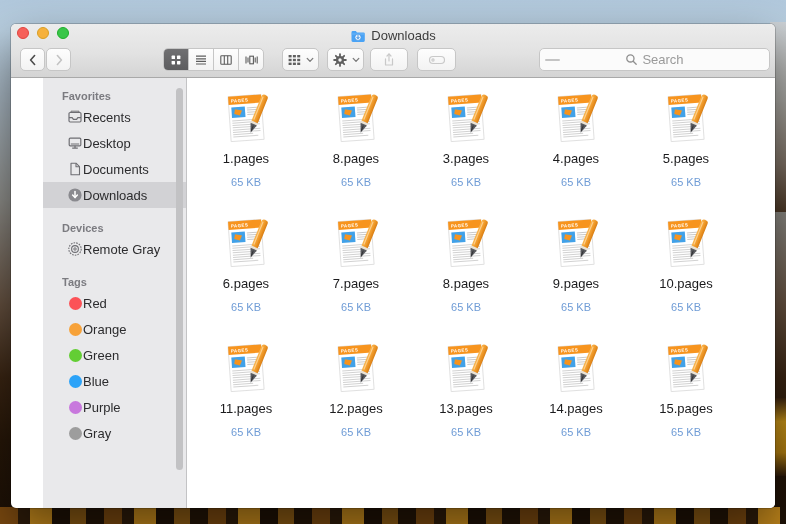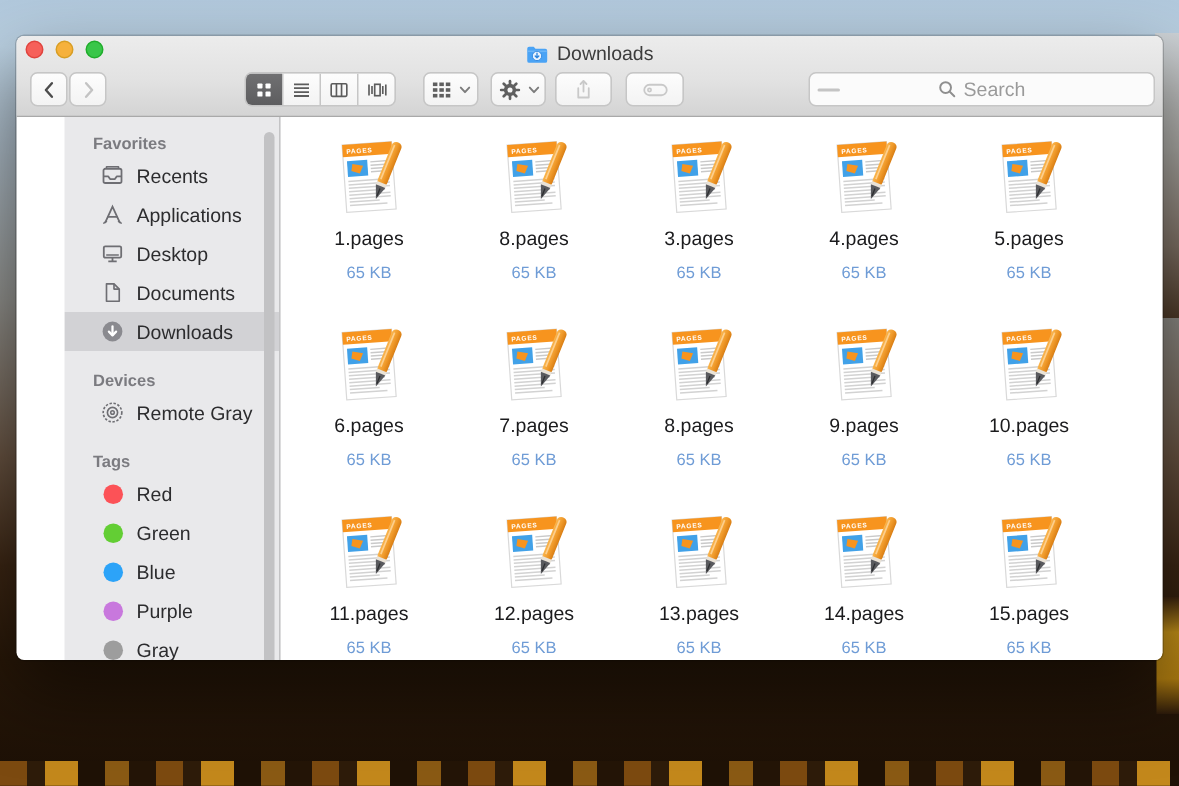--- a/index.html
+++ b/index.html
@@ -9,21 +9,21 @@
     background:linear-gradient(180deg,#b2c9dd 0%,#b9cfe0 6%,#a9b8c4 18%,#8f8f8b 38%,
       #655140 58%,#3a2513 72%,#271708 84%,#1c1006 100%);}
   .mountain{position:fixed;top:22px;right:0;width:16px;height:190px;
     background:linear-gradient(180deg,#cdd2d6 0%,#a8a7a2 40%,#7c6f63 75%,#4c3826 100%);}
   .gold-right{position:fixed;right:0;top:398px;width:15px;height:78px;
     background:linear-gradient(180deg,#3a2310,#c18f18 30%,#ad7b10 70%,#2c1a0a);}
   .autumn{position:fixed;left:0;right:0;bottom:0;height:17px;
     background:repeating-linear-gradient(90deg,#7c4a10 0 18px,#2e1c0a 18px 30px,
       #c3881c 30px 52px,#1f1206 52px 70px,#8a5a14 70px 86px,#241507 86px 104px);}
   
-  .window{position:absolute;left:11px;top:24px;width:764px;height:416px;
+  .window{position:absolute;left:11px;top:24px;width:764px;height:484px;
     border-radius:5px;overflow:hidden;background:#fff;
     box-shadow:0 22px 50px rgba(0,0,0,.5),0 0 0 1px rgba(0,0,0,.18);}
   .header{position:relative;height:54px;
     background:linear-gradient(180deg,#ececec 0%,#e2e2e2 55%,#d4d4d4 100%);
     border-bottom:1px solid #a9a9a9;box-sizing:border-box;}
   
   .lights{position:absolute;left:6px;top:3px;display:flex;gap:8px;}
   .light{width:12px;height:12px;border-radius:50%;box-sizing:border-box;}
   .light.red{background:#f6605a;border:1px solid #e0443e;}
   .light.yellow{background:#f6b13c;border:1px solid #d89e24;}
@@ -49,21 +49,21 @@
   .search .dash{position:absolute;left:5px;top:50%;width:15px;height:2px;
     margin-top:-1px;background:#c4c4c4;border-radius:1px;}
   .search .ph{font-size:13px;color:#9a9a9a;}
   
   .wbody{display:flex;height:430px;padding-left:32px;}
   .sidebar{position:relative;width:144px;box-sizing:border-box;flex:none;
     background:#e9e9eb;border-right:1px solid #c3c3c5;padding-top:10px;overflow:hidden;}
   .sb-header{height:16px;line-height:16px;padding-left:19px;font-size:11px;
     font-weight:600;color:#7b7b80;}
   .sb-section{margin-bottom:12px;}
-  .sb-row{height:26px;display:flex;align-items:center;padding-left:24px;gap:8px;
+  .sb-row{height:26px;display:flex;align-items:center;padding-left:24px;
     font-size:13px;color:#2c2c2e;cursor:default;}
   .sb-row.sel{background:#d2d2d5;}
   .sb-ico{width:16px;height:16px;flex:none;display:flex;align-items:center;justify-content:center;}
   .tag-dot{width:13px;height:13px;border-radius:50%;display:inline-block;}
   .sb-scroll{position:absolute;right:3px;top:10px;width:7px;height:382px;
     background:#c2c2c4;border-radius:4px;}
   .content{flex:1;background:#fff;overflow:hidden;}
   .grid{display:grid;grid-template-columns:repeat(5,110px);grid-auto-rows:125px;
     padding:8px 0 0 4px;}
   .file{display:flex;flex-direction:column;align-items:center;padding-top:2px;cursor:default;}
@@ -226,32 +226,20 @@
                     <path d="M2 8.6h3.2l1.2 1.8h3.2l1.2-1.8H14"></path>
                     <path d="M4 3.5 4 2.2h8l0 1.3" stroke-width="1"></path>
                   </g>
                 </svg>
               </span>
               <span>Recents</span>
             </div>
             <div class="sb-row">
               <span class="sb-ico">
                 <svg width="16" height="16" viewBox="0 0 16 16">
-                  <g fill="none" stroke="#6e6e73" stroke-width="1.2" stroke-linecap="round">
-                    <path d="M3.2 13.2 8 2.8l4.8 10.4"></path>
-                    <path d="M5 9.6h6"></path>
-                    <path d="M2.2 13.8l1.8-1.2M13.8 13.8 12 12.6" stroke-width="1"></path>
-                  </g>
-                </svg>
-              </span>
-              <span>Applications</span>
-            </div>
-            <div class="sb-row">
-              <span class="sb-ico">
-                <svg width="16" height="16" viewBox="0 0 16 16">
                   <g fill="none" stroke="#6e6e73" stroke-width="1.2">
                     <rect x="2.2" y="3.2" width="11.6" height="7.6" rx="1"></rect>
                     <line x1="8" y1="10.8" x2="8" y2="13"></line>
                     <line x1="5.2" y1="13.2" x2="10.8" y2="13.2"></line>
                     <line x1="3.8" y1="9" x2="12.2" y2="9" stroke-width="1"></line>
                   </g>
                 </svg>
               </span>
               <span>Desktop</span>
             </div>
@@ -297,20 +285,26 @@
           <div class="sb-section">
             <div class="sb-header">Tags</div>
             <div class="sb-row">
               <span class="sb-ico">
                 <span class="tag-dot" style="background:#fc5257"></span>
               </span>
               <span>Red</span>
             </div>
             <div class="sb-row">
               <span class="sb-ico">
+                <span class="tag-dot" style="background:#f7a239"></span>
+              </span>
+              <span>Orange</span>
+            </div>
+            <div class="sb-row">
+              <span class="sb-ico">
                 <span class="tag-dot" style="background:#63ce34"></span>
               </span>
               <span>Green</span>
             </div>
             <div class="sb-row">
               <span class="sb-ico">
                 <span class="tag-dot" style="background:#2ca3f8"></span>
               </span>
               <span>Blue</span>
             </div>

